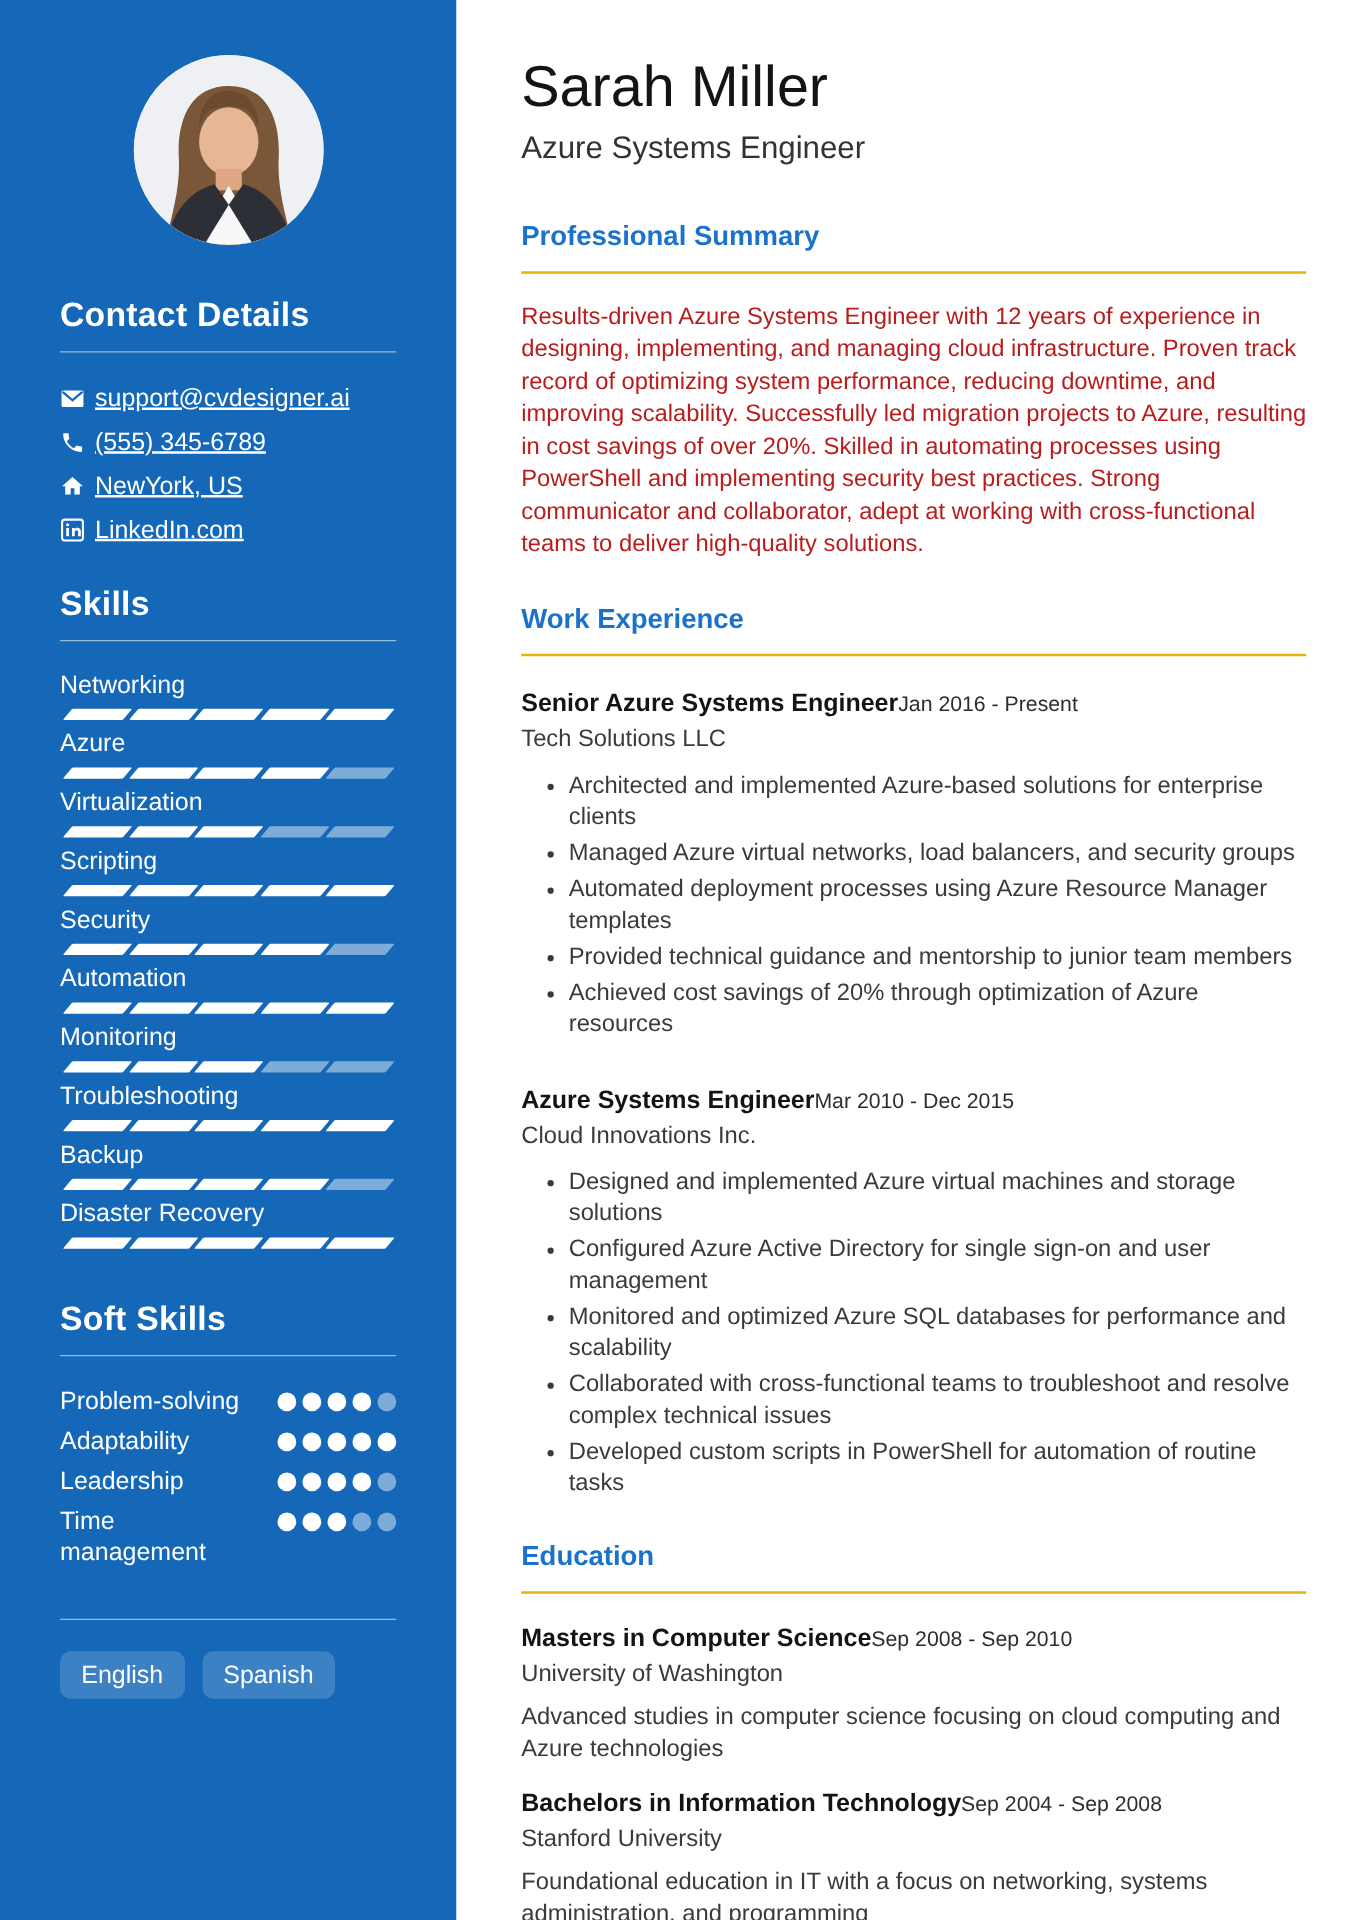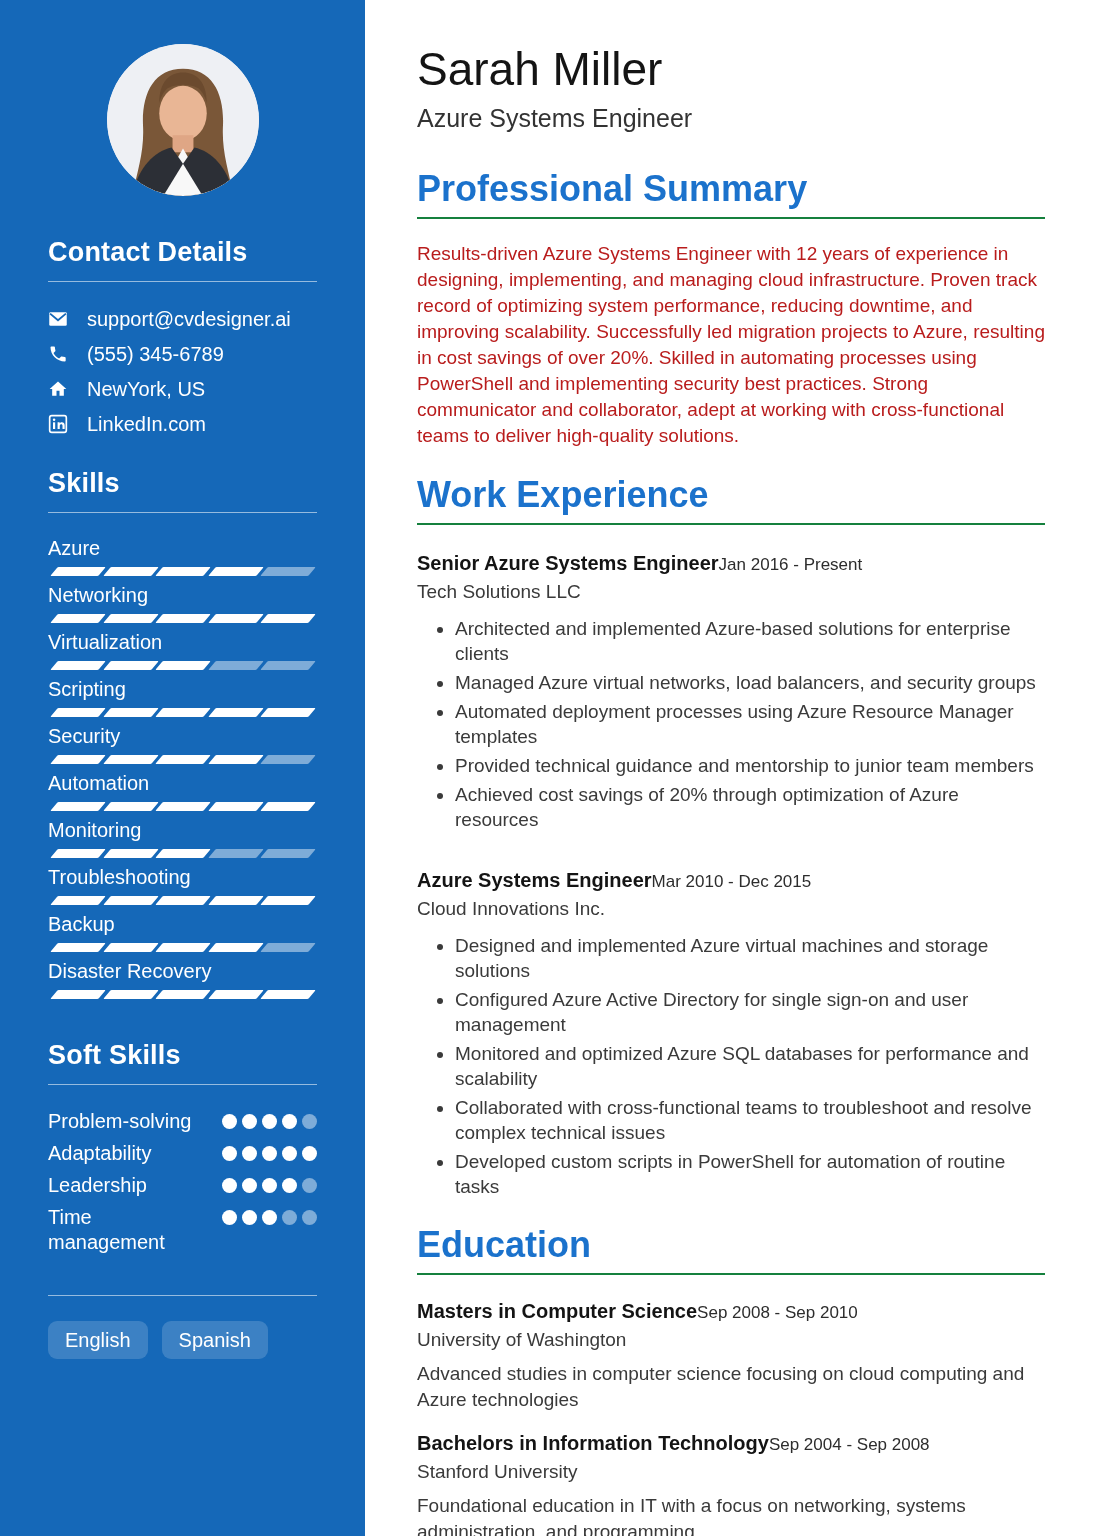--- a/index.html
+++ b/index.html
@@ -9,21 +9,21 @@
   
   .sidebar{width:365px;min-width:365px;background:#1568b8;color:#ffffff;box-sizing:border-box;
            padding:42px 48px 0 48px;}
   .avatar-wrap{width:152px;height:152px;margin:2px auto 40px auto;border-radius:50%;overflow:hidden;background:#eef0f4;}
   .avatar-wrap svg{display:block;width:100%;height:100%;}
 
   .side-h2{font-size:27px;font-weight:700;margin:0;line-height:32px;letter-spacing:.2px;}
   .side-rule{border:0;border-top:1px solid rgba(255,255,255,.55);margin:13px 0 0 0;}
 
   .contact-list{list-style:none;margin:26px 0 0 0;padding:0;}
-  .contact-list li{display:flex;align-items:center;gap:19px;margin-bottom:13px;font-size:20px;line-height:22px;}
+  .contact-list li{display:flex;align-items:center;gap:8px;margin-bottom:13px;font-size:20px;line-height:22px;text-decoration:underline;}
   .cicon{width:20px;height:20px;flex:0 0 20px;display:inline-flex;}
   .cicon svg{width:20px;height:20px;}
 
   .skills-sec{margin-top:32px;}
   .skill-row{margin-bottom:7px;}
   .skill-name{font-size:20px;line-height:22px;}
   .skill-bar{display:flex;margin-top:8px;margin-bottom:8px;padding-left:6px;}
   .seg{width:48px;height:9px;margin-right:5px;background:rgba(255,255,255,.45);transform:skewX(-40deg);border-radius:1px;}
   .seg.filled{background:#ffffff;}
 
@@ -37,22 +37,22 @@
 
   .lang-sec{margin-top:40px;}
   .pill-row{display:flex;gap:14px;margin-top:25px;}
   .pill{background:rgba(255,255,255,.17);border-radius:9px;padding:8px 17px;font-size:20px;line-height:22px;}
 
   
   .main{flex:1;box-sizing:border-box;padding:44px 50px 0 52px;color:#3a3a3a;}
   .name{font-size:46px;font-weight:400;color:#141414;margin:0;line-height:50px;}
   .person-title{font-size:25px;color:#333333;margin:9px 0 0 0;line-height:30px;}
 
-  .msec-h2{font-size:36px;font-weight:700;color:#1b72cc;margin:0;line-height:32px;
-           padding-bottom:12px;border-bottom:2px solid #15803d;}
+  .msec-h2{font-size:22px;font-weight:700;color:#1b72cc;margin:0;line-height:32px;
+           padding-bottom:12px;border-bottom:2px solid #eab308;}
   .summary-sec{margin-top:40px;}
   .summary-text{font-size:19px;line-height:26px;margin:22px 0 0 0;color:#b91c1c;}
 
   .exp-sec{margin-top:30px;}
   .job{margin-top:26px;}
   .job + .job{margin-top:36px;}
   .job-head{display:flex;align-items:baseline;}
   .job-title{font-size:20px;font-weight:700;color:#141414;line-height:24px;}
   .job-dates{font-size:17px;color:#2d2d2d;white-space:nowrap;}
   .company{font-size:19px;color:#3a3a3a;margin-top:4px;line-height:26px;}
@@ -132,37 +132,37 @@
           <span>LinkedIn.com</span>
         </li>
       </ul>
     </section>
 
     <section class="skills-sec">
       <h2 class="side-h2">Skills</h2>
       <hr class="side-rule">
       <div style="margin-top:24px;">
         <div class="skill-row">
+          <div class="skill-name">Networking</div>
+          <div class="skill-bar">
+              <span class="seg filled"></span>
+              <span class="seg filled"></span>
+              <span class="seg filled"></span>
+              <span class="seg filled"></span>
+              <span class="seg filled"></span>
+            </div>
+        </div>
+        <div class="skill-row">
           <div class="skill-name">Azure</div>
           <div class="skill-bar">
               <span class="seg filled"></span>
               <span class="seg filled"></span>
               <span class="seg filled"></span>
               <span class="seg filled"></span>
               <span class="seg"></span>
-            </div>
-        </div>
-        <div class="skill-row">
-          <div class="skill-name">Networking</div>
-          <div class="skill-bar">
-              <span class="seg filled"></span>
-              <span class="seg filled"></span>
-              <span class="seg filled"></span>
-              <span class="seg filled"></span>
-              <span class="seg filled"></span>
             </div>
         </div>
         <div class="skill-row">
           <div class="skill-name">Virtualization</div>
           <div class="skill-bar">
               <span class="seg filled"></span>
               <span class="seg filled"></span>
               <span class="seg filled"></span>
               <span class="seg"></span>
               <span class="seg"></span>

